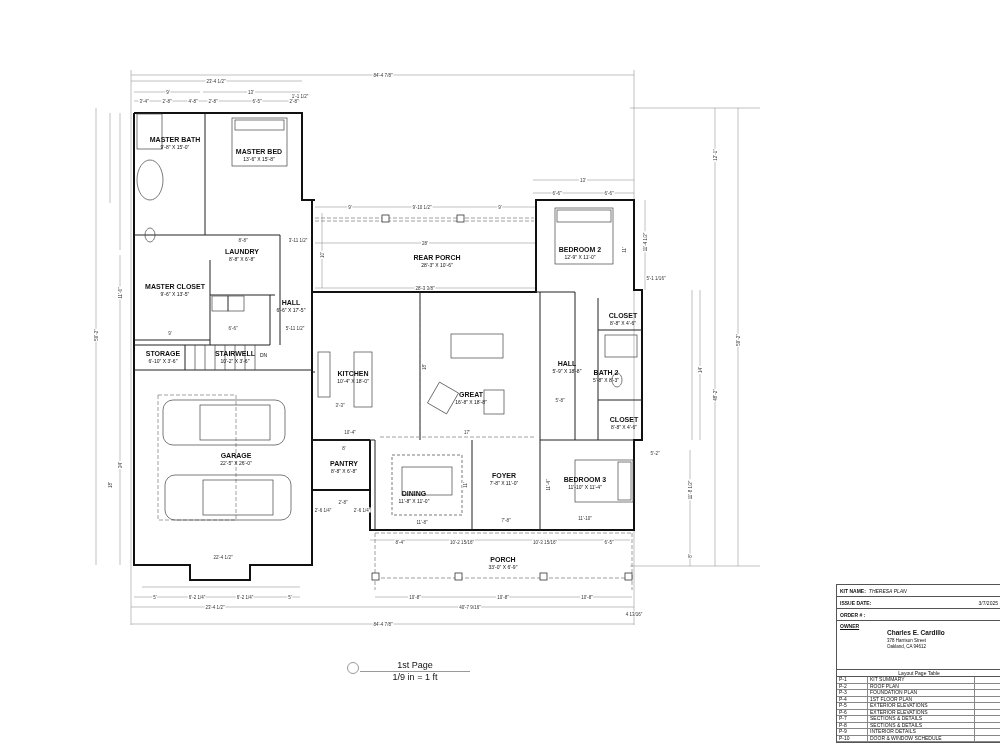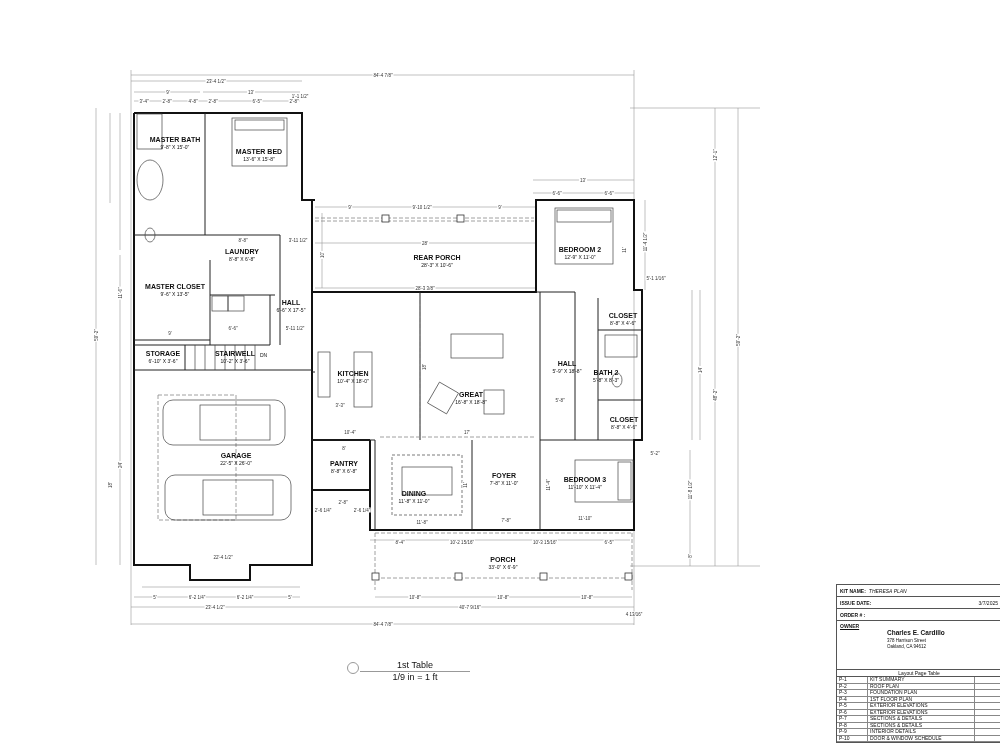--- a/index.html
+++ b/index.html
@@ -264,21 +264,21 @@
 <div class="dim" style="left:415px;top:597px;">10'-8"</div>
 <div class="dim" style="left:503px;top:597px;">10'-8"</div>
 <div class="dim" style="left:587px;top:597px;">10'-8"</div>
 <div class="dim" style="left:470px;top:607px;">40'-7 9/16"</div>
 <div class="dim" style="left:634px;top:614px;">4 13/16"</div>
 <div class="dim" style="left:383px;top:624px;">84'-4 7/8"</div>
 <div class="dim" style="left:506px;top:520px;">7'-8"</div>
 
 <div class="caption-circle"></div>
 <div class="caption">
-  <div>1st Table</div>
+  <div>1st Page</div>
   <div class="line">1/9 in = 1 ft</div>
 </div>
 
 <div class="tb">
   <div class="tb-row">
     <span><span class="tb-key">KIT NAME:</span><span class="tb-italic">THERESA PLAN</span></span>
   </div>
   <div class="tb-row">
     <span class="tb-key">ISSUE DATE:</span>
     <span>3/7/2025</span>

